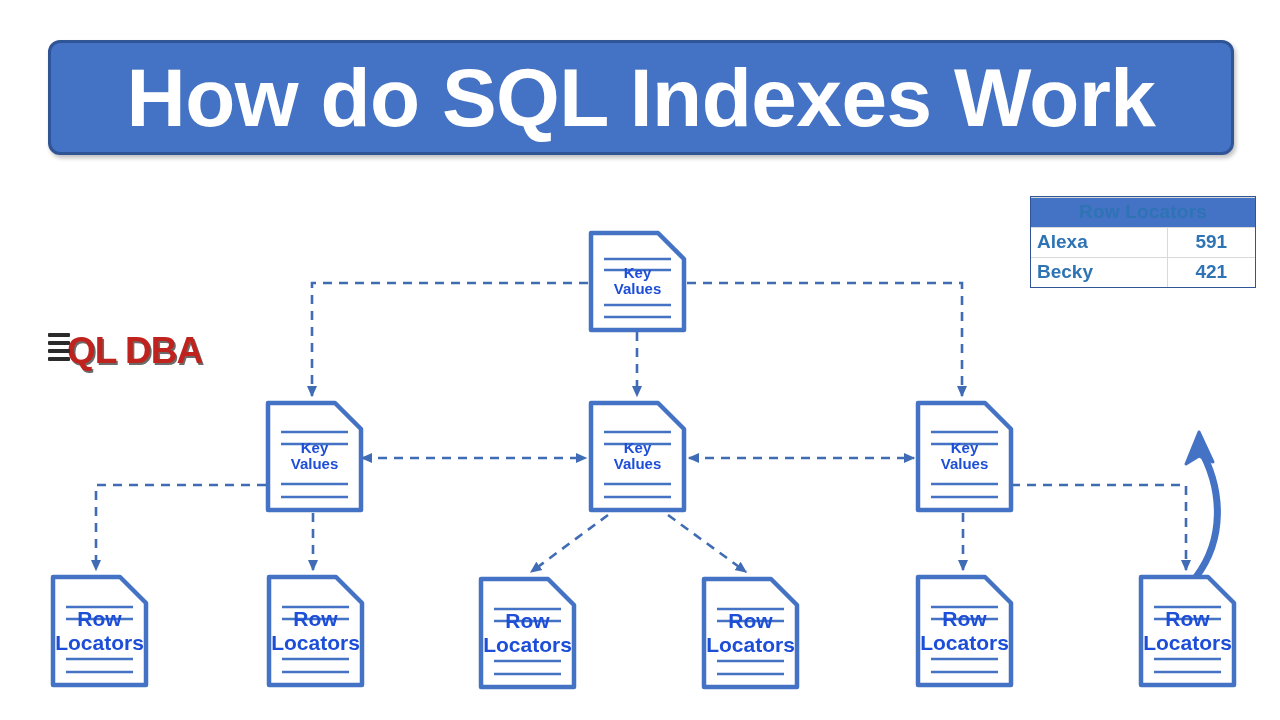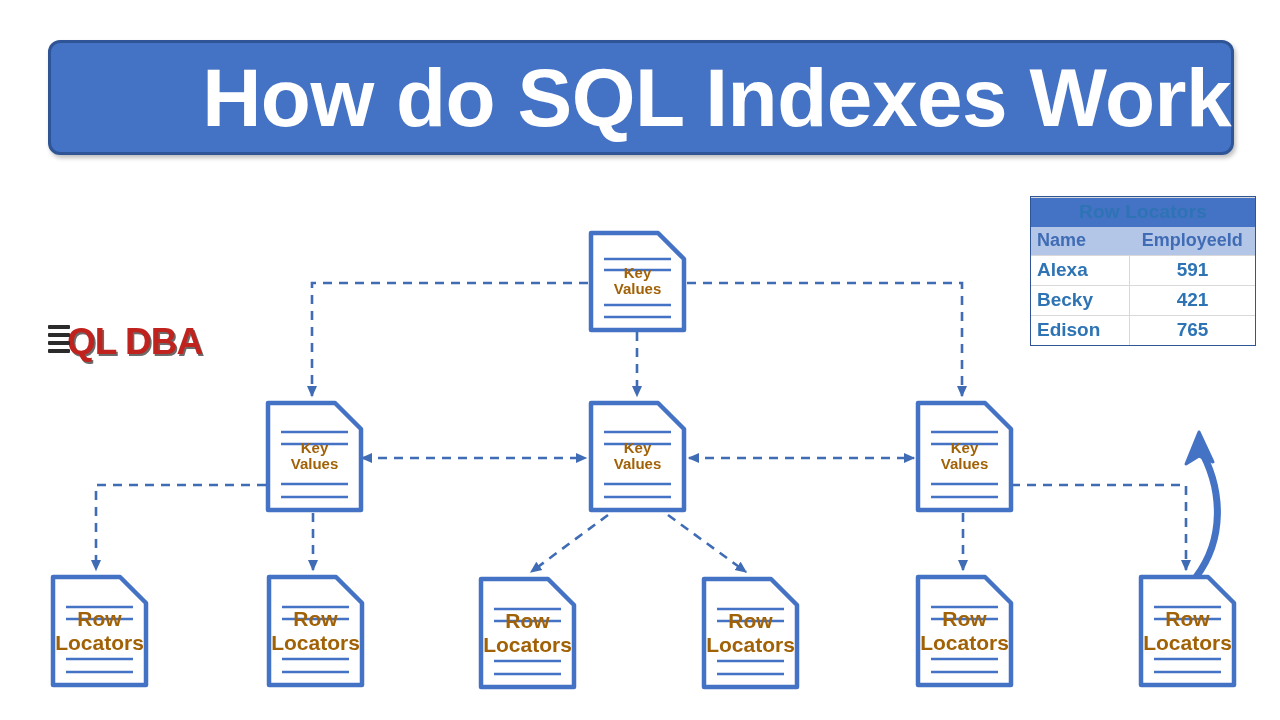--- a/index.html
+++ b/index.html
@@ -15,37 +15,37 @@
 
   
   .title-banner{
     position:absolute;
     left:48px; top:40px;
     width:1186px; height:115px;
     background:#4472C4;
     border:3px solid #2F5597;
     border-radius:12px;
     box-sizing:border-box;
-    display:flex;align-items:center;justify-content:flex-end;
+    display:flex;align-items:center;justify-content:center;
     box-shadow:2px 3px 4px rgba(0,0,0,0.25);
   }
   .title-text{
     color:#ffffff;
     font-size:82px;
     font-weight:bold;
     letter-spacing:-0.5px;
     white-space:nowrap;
     line-height:1;
   }
 
   
   .logo{
     position:absolute;
-    left:48px; top:318px;
-    display:flex;align-items:center;
+    left:48px; top:332px;
+    display:flex;
     height:46px;
   }
   .logo-stack{
     position:relative;
     width:22px;height:34px;
     margin-right:-3px;
     flex:0 0 auto;
   }
   .logo-stack i{
     position:absolute;left:0;width:22px;height:4px;
@@ -66,21 +66,21 @@
   
   .doc{
     position:absolute;
     box-sizing:border-box;
   }
   .doc svg{display:block;position:absolute;left:0;top:0;}
   .doc-label{
     position:absolute;left:0;right:0;top:50%;
     transform:translateY(-50%);
     text-align:center;
-    color:#a16207;
+    color:#1d4ed8;
     font-weight:bold;
     line-height:1.12;
     pointer-events:none;
   }
   .doc-key .doc-label{font-size:15px;}
   .doc-row .doc-label{font-size:21px;}
 
   
   .rl-table{
     position:absolute;
@@ -333,30 +333,22 @@
   </div>
 </div>
 
 <div class="rl-table">
   <table>
     <tbody>
       <tr>
         <td class="rl-title" colspan="2">Row Locators</td>
       </tr>
       <tr>
-        <th class="c-name">Name</th>
-        <th class="c-id">EmployeeId</th>
-      </tr>
-      <tr>
         <td class="c-name">Alexa</td>
         <td class="c-id">591</td>
       </tr>
       <tr>
         <td class="c-name">Becky</td>
         <td class="c-id">421</td>
       </tr>
-      <tr>
-        <td class="c-name">Edison</td>
-        <td class="c-id">765</td>
-      </tr>
     </tbody>
   </table>
 </div>
 
 </body></html>

